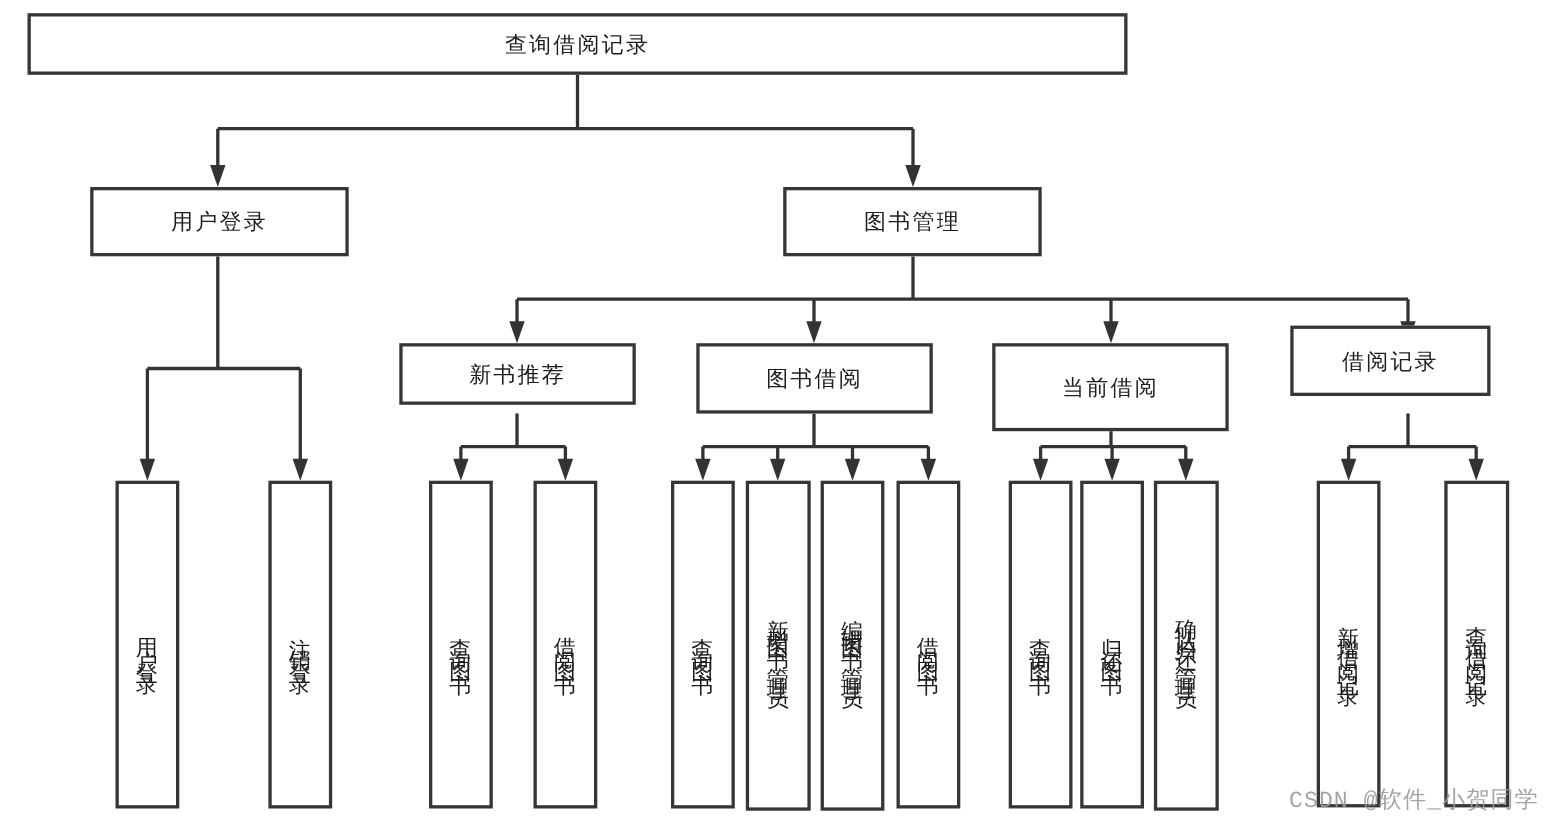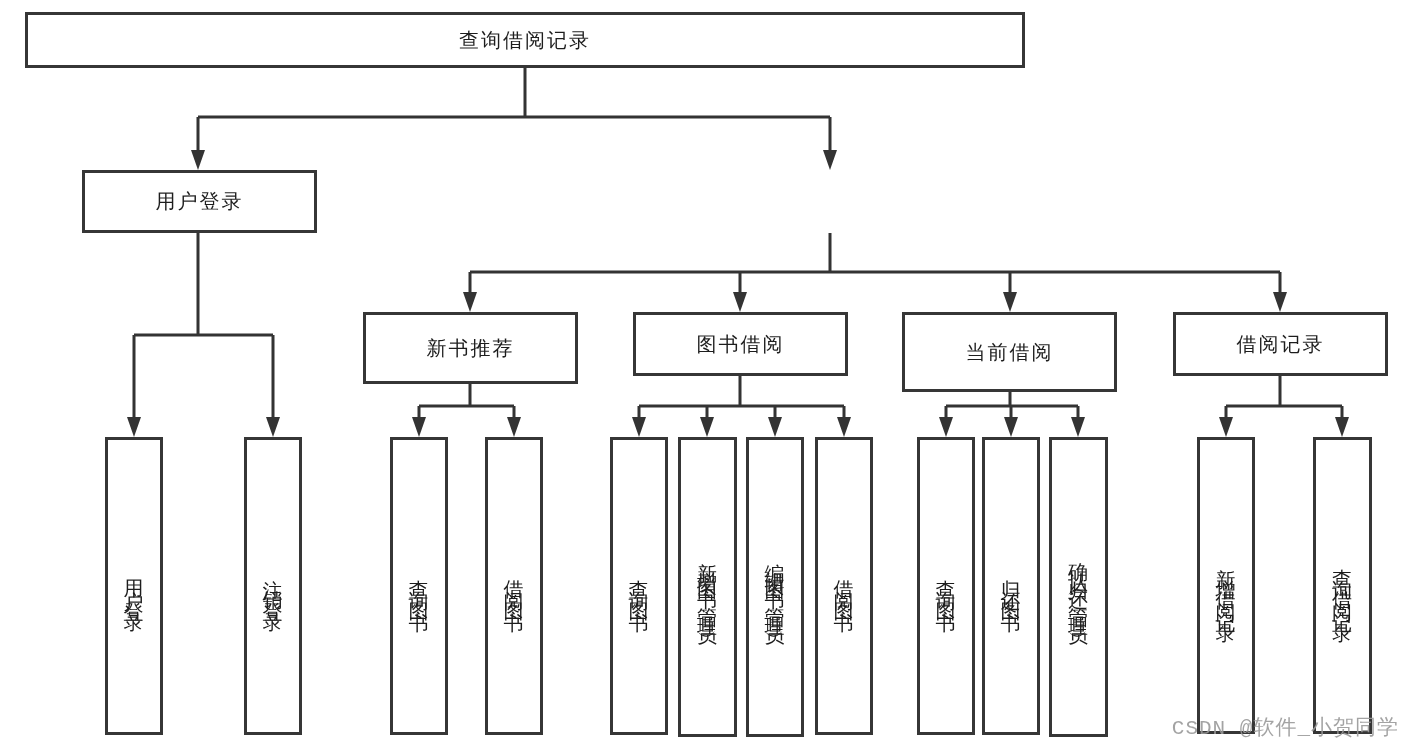--- a/index.html
+++ b/index.html
@@ -113,31 +113,34 @@
     <polygon points="1335,417 1349,417 1342,437"></polygon>
   </svg>
 
   <div class="box h" style="left:25px;top:12px;width:1000px;height:56px">
     <span class="label">查询借阅记录</span>
   </div>
 
   <div class="box h" style="left:82px;top:170px;width:235px;height:63px">
     <span class="label">用户登录</span>
   </div>
+  <div class="box h" style="left:712px;top:170px;width:235px;height:63px">
+    <span class="label">图书管理</span>
+  </div>
 
-  <div class="box h" style="left:363px;top:312px;width:215px;height:72px">
+  <div class="box h" style="left:363px;top:312px;width:215px;height:56px">
     <span class="label">新书推荐</span>
   </div>
   <div class="box h" style="left:633px;top:312px;width:215px;height:64px">
     <span class="label">图书借阅</span>
   </div>
   <div class="box h" style="left:902px;top:312px;width:215px;height:80px">
     <span class="label">当前借阅</span>
   </div>
-  <div class="box h" style="left:1173px;top:312px;width:215px;height:64px">
+  <div class="box h" style="left:1173px;top:296px;width:182px;height:64px">
     <span class="label">借阅记录</span>
   </div>
 
   <div class="box v" style="left:105px;top:437px;width:58px;height:298px">
     <span class="label">用户登录</span>
   </div>
   <div class="box v" style="left:244px;top:437px;width:58px;height:298px">
     <span class="label">注销登录</span>
   </div>
 

